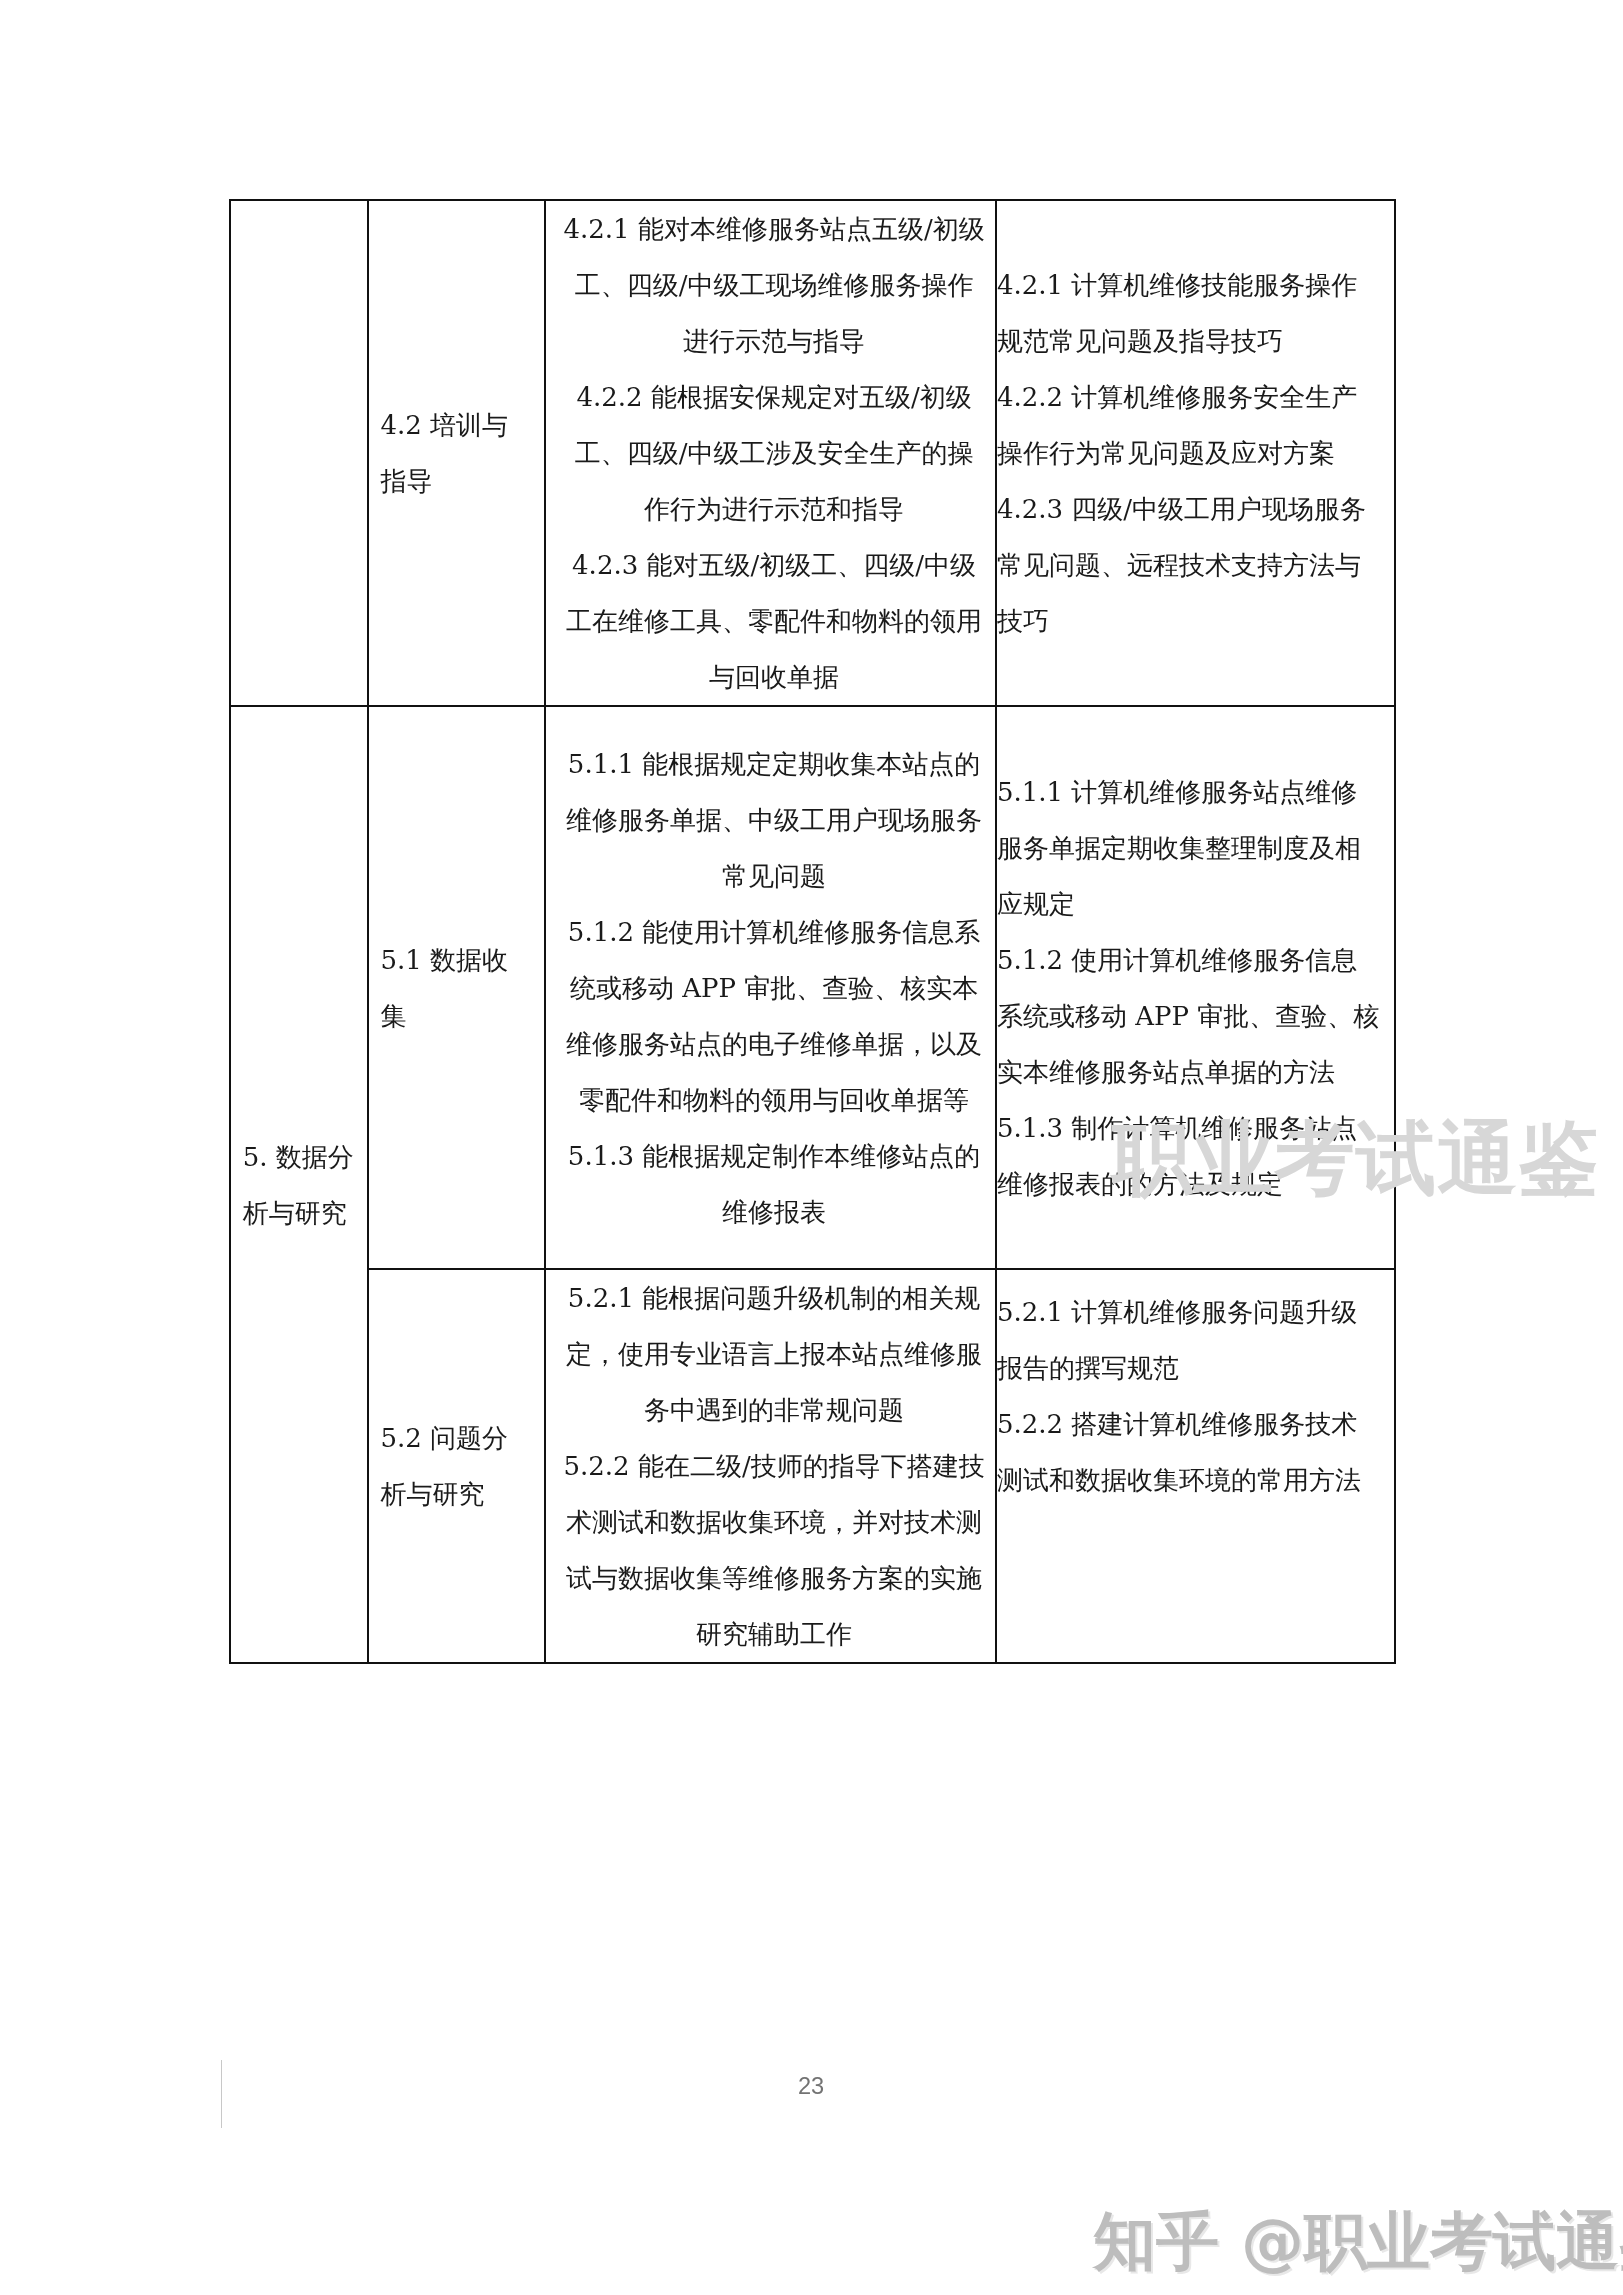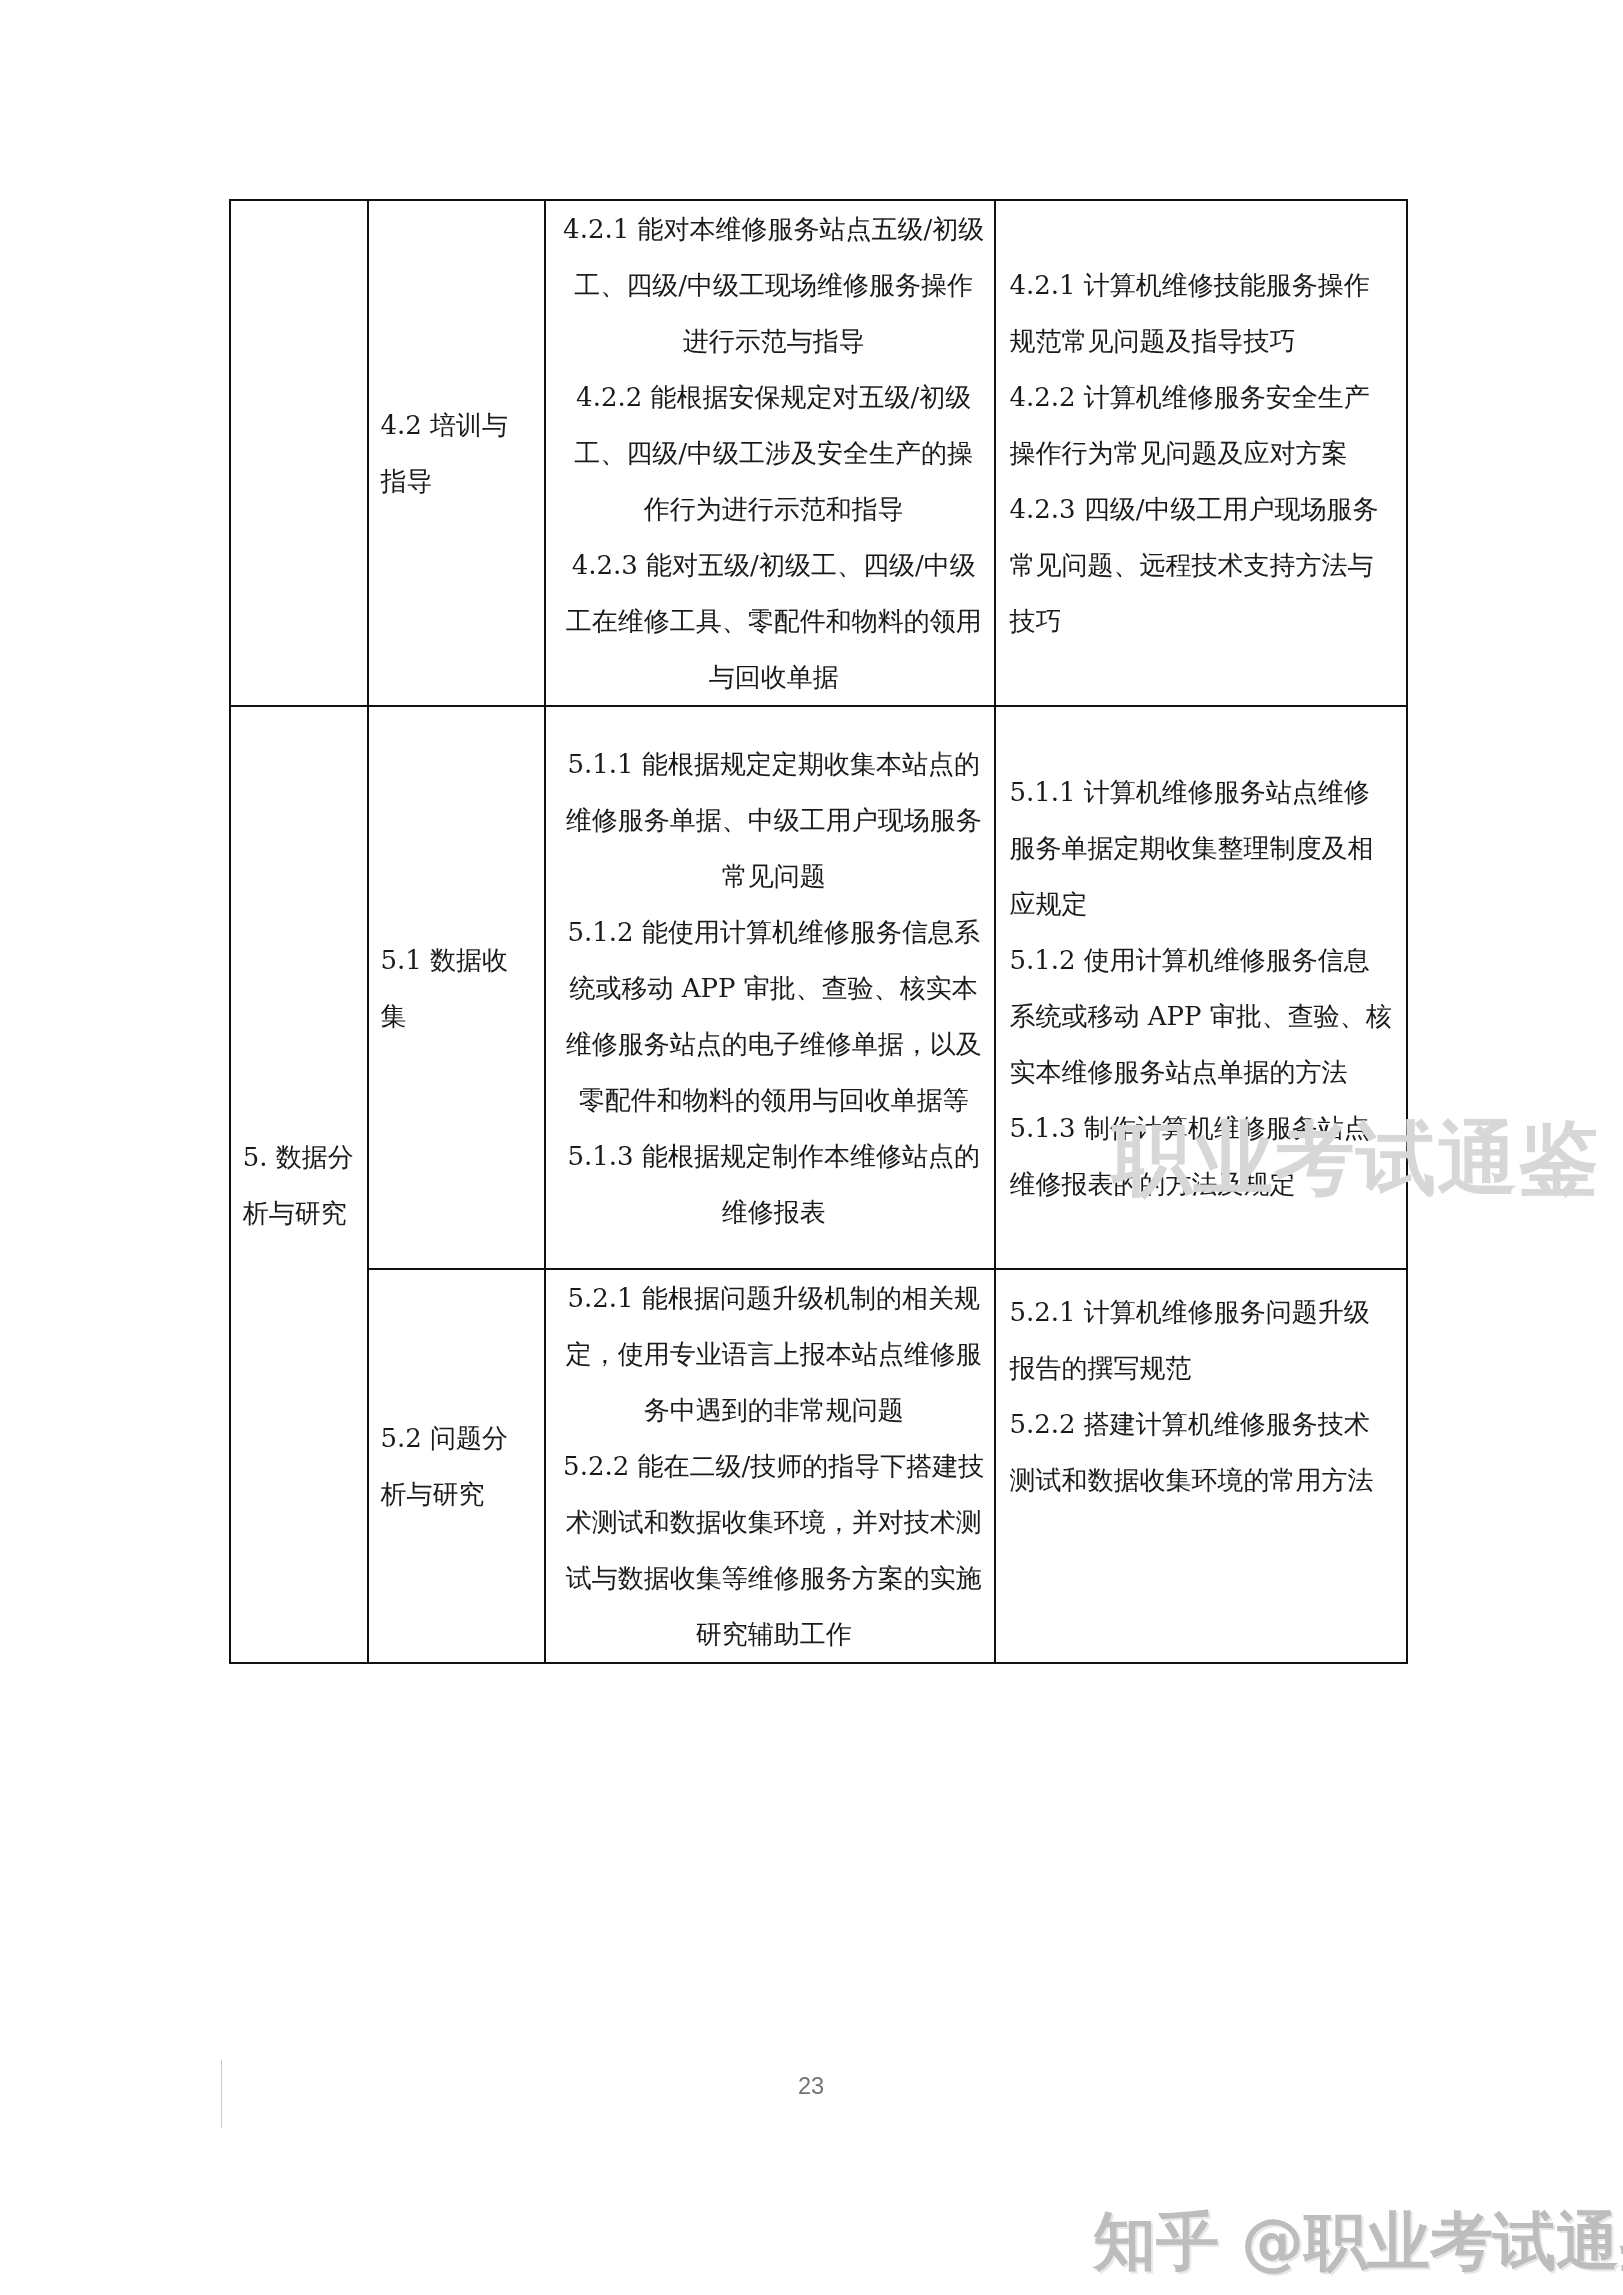--- a/index.html
+++ b/index.html
@@ -3,21 +3,21 @@
 <meta charset="utf-8">
 <style>
   html, body { margin:0; padding:0; }
   body { width:1623px; height:2295px; background:#ffffff; position:relative; overflow:hidden;
          font-family:"DejaVu Serif","Liberation Serif",serif; color:#1a1a1a; }
   table.spec { position:absolute; left:229px; top:199px; width:1167px; border-collapse:collapse; table-layout:fixed; }
   table.spec td { border:2px solid #111; vertical-align:middle; font-size:26px; line-height:56px; padding:0 11.8px; }
   table.spec td.c1 { width:112px; }
   table.spec td.c2 { width:152px; }
   table.spec td.c3 { width:423px; padding-left:16px; padding-right:9.2px;text-align:center; }
-  table.spec td.c4 { width:385px; padding-left:13px; }
+  table.spec td.c4 { width:385px; padding-left:0; }
   table.spec td.top { vertical-align:top;margin-left:12px; }
   .para { display:block; }
   .wm-mid { position:absolute; left:1112px; top:1106px; font-family:"DejaVu Sans","Liberation Sans",sans-serif;
             font-size:80px; font-weight:bold; color:#d7d7d7; letter-spacing:1.3px; white-space:nowrap; }
   .wm-bot { position:absolute; left:1093px; top:2199px; font-family:"DejaVu Sans","Liberation Sans",sans-serif;
             font-size:63px; font-weight:bold; color:#bdbdbd; white-space:nowrap; text-shadow:2px 2px 0 #e8e8e8; }
   .page-num { position:absolute; left:798px; top:2073px; font-family:"Liberation Sans",sans-serif; font-size:23.6px; color:#737373; }
   .margin-bar { position:absolute; left:221px; top:2060px; width:1.3px; height:68px; background:#c8c8c8; }
 </style>
 </head>

